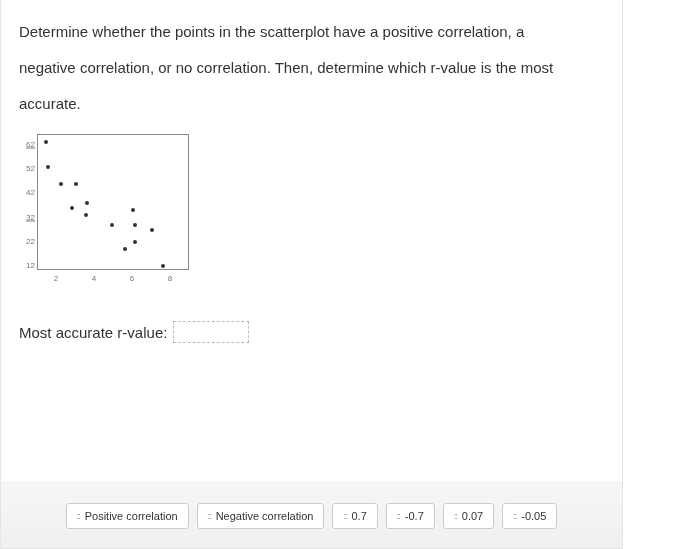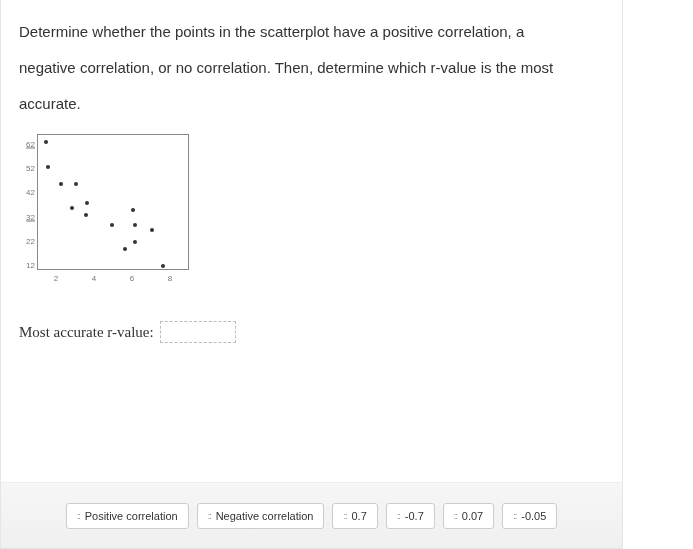--- a/index.html
+++ b/index.html
@@ -140,21 +140,21 @@
       </div>
     <div class="x-ticks" id="xticks">
         <div class="x-tick" style="left: 37px;">2</div>
         <div class="x-tick" style="left: 75px;">4</div>
         <div class="x-tick" style="left: 113px;">6</div>
         <div class="x-tick" style="left: 151px;">8</div>
       </div>
   </div>
 
 
-  <div class="answer-row" style="margin-top:26px;font-family:Liberation Serif, serif;">
+  <div class="answer-row" style="margin-top:26px;">
     <span>Most accurate r-value:</span>
     <span class="drop-target wide"></span>
   </div>
 
   <div class="answer-bar">
     <div class="token">
       <span class="grip">::</span>
       <span>Positive correlation</span>
     </div>
     <div class="token">

